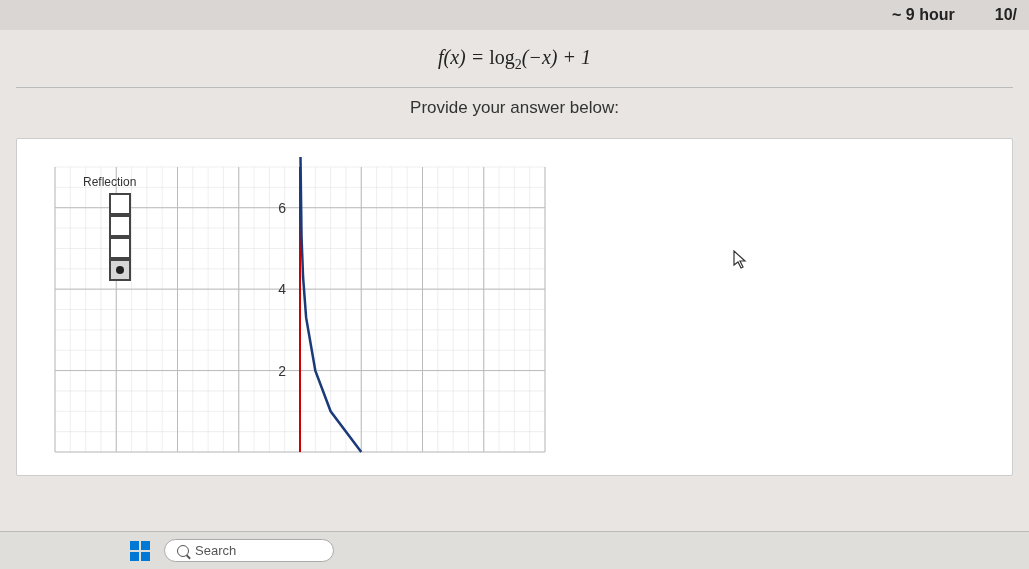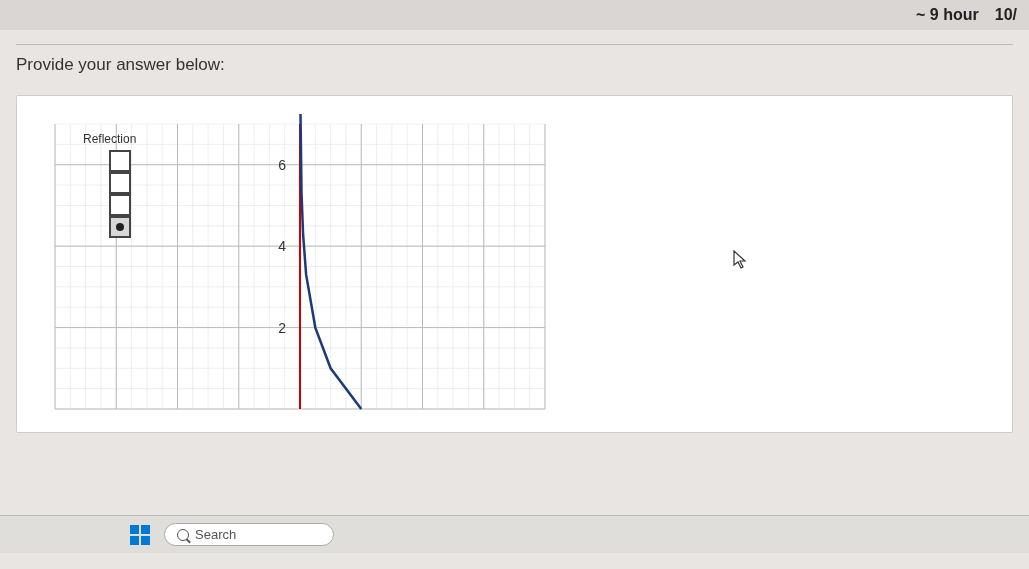--- a/index.html
+++ b/index.html
@@ -15,21 +15,21 @@
       display: flex;
       justify-content: flex-end;
       align-items: center;
       padding: 6px 12px;
       background: #d9d6d3;
       font-size: 16px;
       gap: 16px;
       color: #222;
     }
     .header-time { font-weight: bold; }
-    .header-score { font-weight: bold; }
+    .header-score { font-weight: bold; margin-left: 24px; }
     .content {
       padding: 8px 16px;
       background: #e8e5e2;
     }
     .question-text {
       font-size: 17px;
       color: #333;
       margin-bottom: 10px;
       line-height: 1.5;
     }
@@ -41,20 +41,21 @@
       color: #222;
       margin: 8px 0 14px 0;
     }
     .formula .sub { font-size: 0.7em; vertical-align: sub; font-style: normal; }
     .formula .rm { font-style: normal; }
     .divider { height: 1px; background: #bbb; margin: 6px 0 10px 0; }
     .prompt {
       font-size: 17px;
       color: #333;
       margin-bottom: 20px;
+      text-align: center;
     }
     .answer-area {
       background: #fff;
       border: 1px solid #ccc;
       border-radius: 2px;
       padding: 18px;
       margin-top: 8px;
       min-height: 330px;
     }
     .graph-container {
@@ -94,21 +95,21 @@
     .cursor-icon {
       position: absolute;
       right: 280px;
       top: 250px;
       font-size: 18px;
       color: #333;
       z-index: 5;
     }
     .taskbar {
       position: absolute;
-      bottom: 16px;
+      bottom: 0;
       left: 0;
       right: 0;
       height: 38px;
       background: #e0dedb;
       border-top: 1px solid #bbb;
       display: flex;
       align-items: center;
       padding: 0 130px;
       gap: 14px;
     }
@@ -126,20 +127,23 @@
 </head>
 <body>
 
 <div class="header-bar">
   <span class="header-time">~ 9 hour</span>
   <span class="header-score">10/</span>
 </div>
 
 <div class="content">
 
+  <div class="formula">
+    <span>f(x) = </span><span class="rm">log</span><span class="sub rm">2</span><span>(−x) + 1</span>
+  </div>
 
   <div class="divider"></div>
 
   <div class="prompt">Provide your answer below:</div>
 
   <div class="answer-area">
     <div class="graph-container">
 
       <svg id="graph-svg" width="520" height="300">
           <g>

